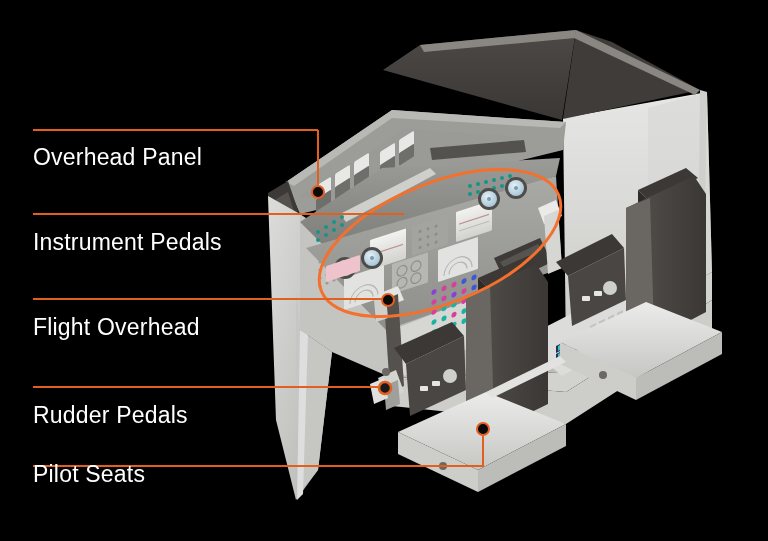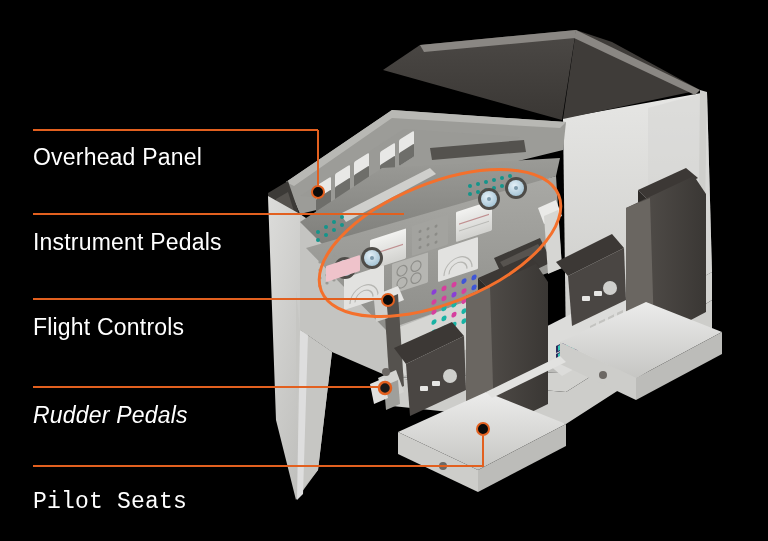--- a/index.html
+++ b/index.html
@@ -385,23 +385,23 @@
 
   <div>
 
     <div class="callout-rule" style="left:33px;top:129px;width:285px;"></div>
     <div class="callout-label" style="left:33px;top:144px;">Overhead Panel</div>
 
     <div class="callout-rule" style="left:33px;top:213px;width:285px;"></div>
     <div class="callout-label" style="left:33px;top:229px;">Instrument Pedals</div>
 
     <div class="callout-rule" style="left:33px;top:298px;width:285px;"></div>
-    <div class="callout-label" style="left:33px;top:314px;">Flight Controls</div>
+    <div class="callout-label" style="left:33px;top:314px;">Flight Overhead</div>
 
     <div class="callout-rule" style="left:33px;top:386px;width:285px;"></div>
-    <div class="callout-label" style="left:33px;top:402px;font-style:italic;">Rudder Pedals</div>
+    <div class="callout-label" style="left:33px;top:402px;">Rudder Pedals</div>
 
     <div class="callout-rule" style="left:33px;top:465px;width:285px;"></div>
-    <div class="callout-label" style="left:33px;top:489px;font-family:Liberation Mono, monospace;">Pilot Seats</div>
+    <div class="callout-label" style="left:33px;top:461px;">Pilot Seats</div>
 
   </div>
 
 </div>
 
 </body></html>

